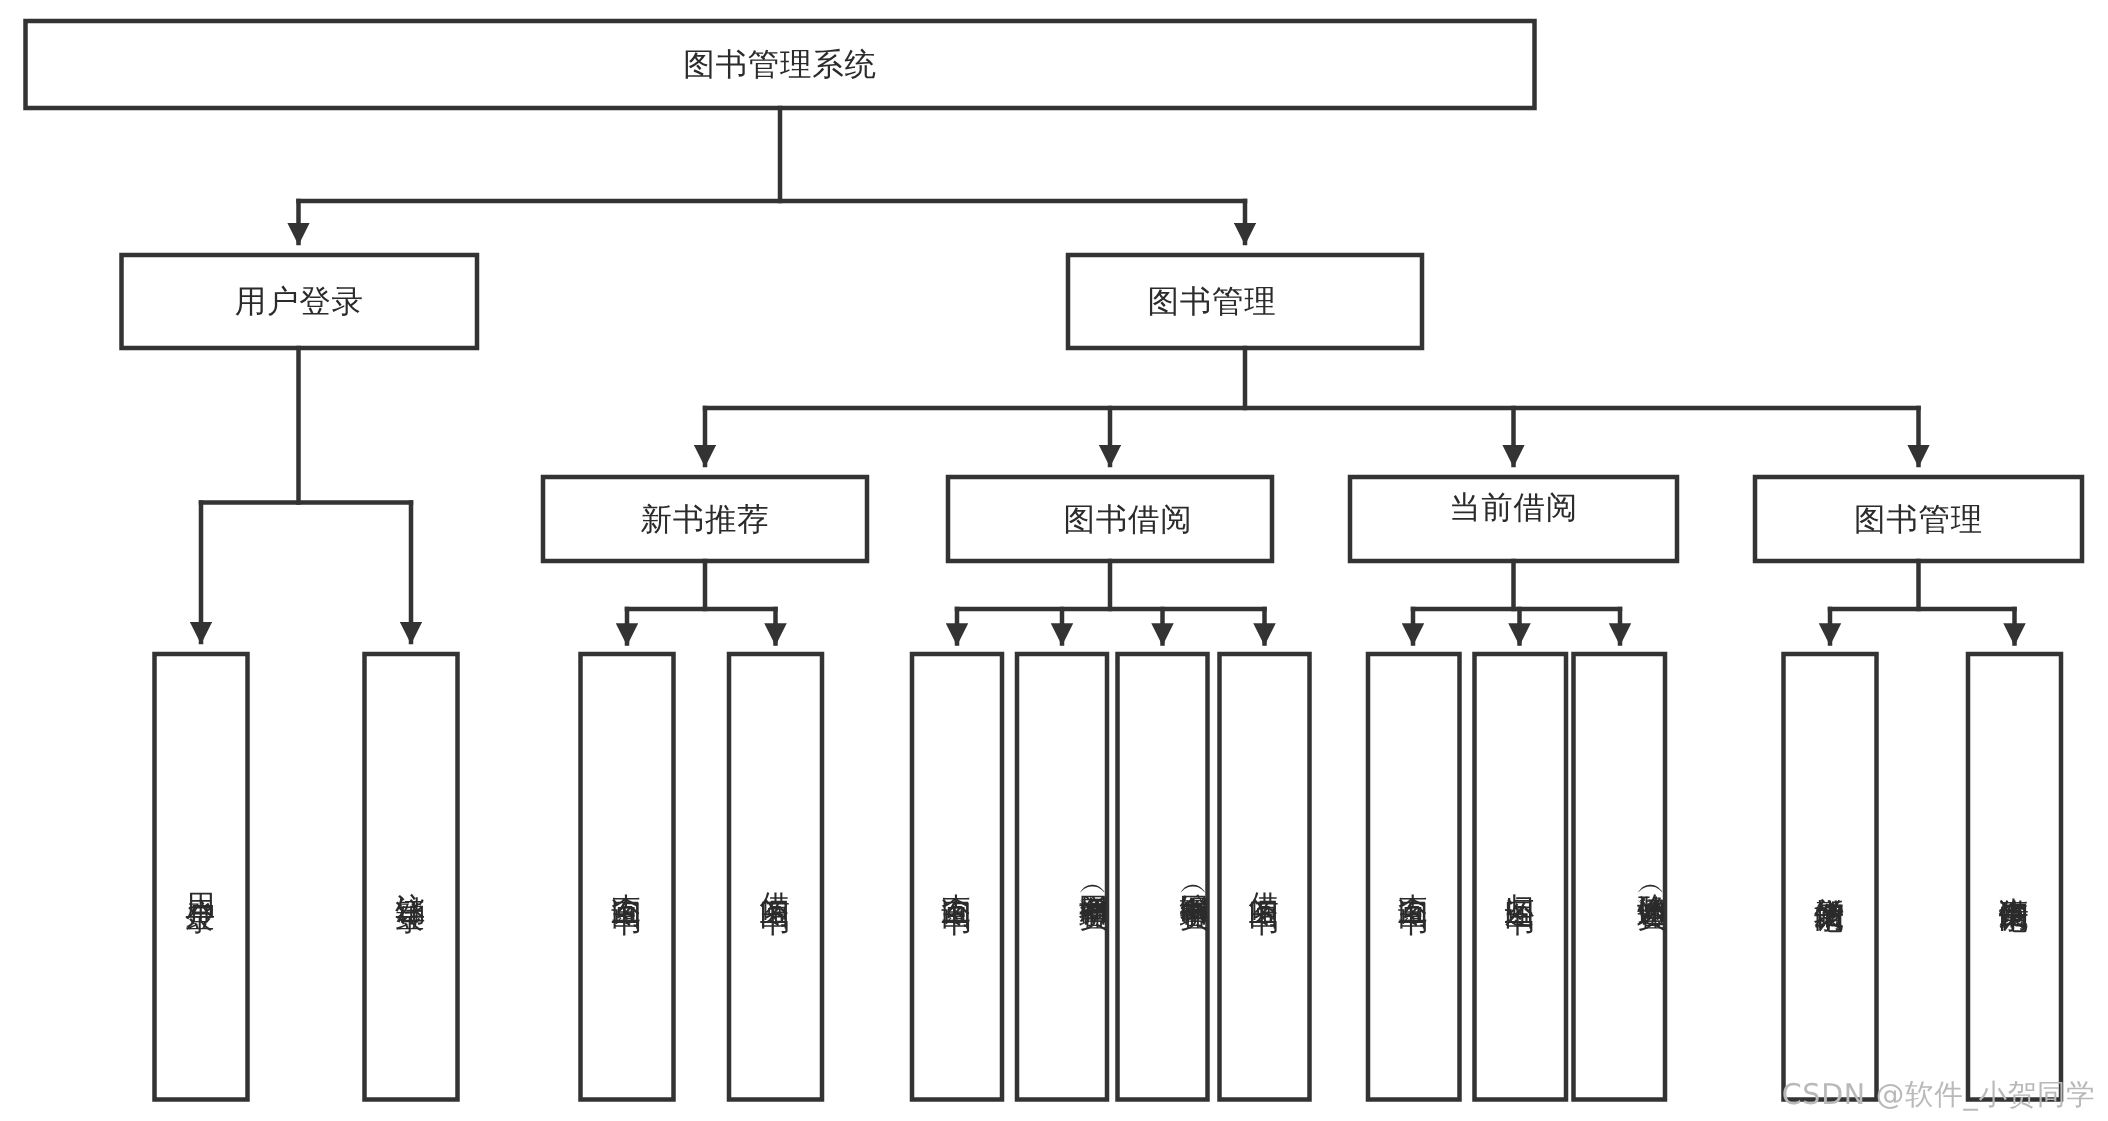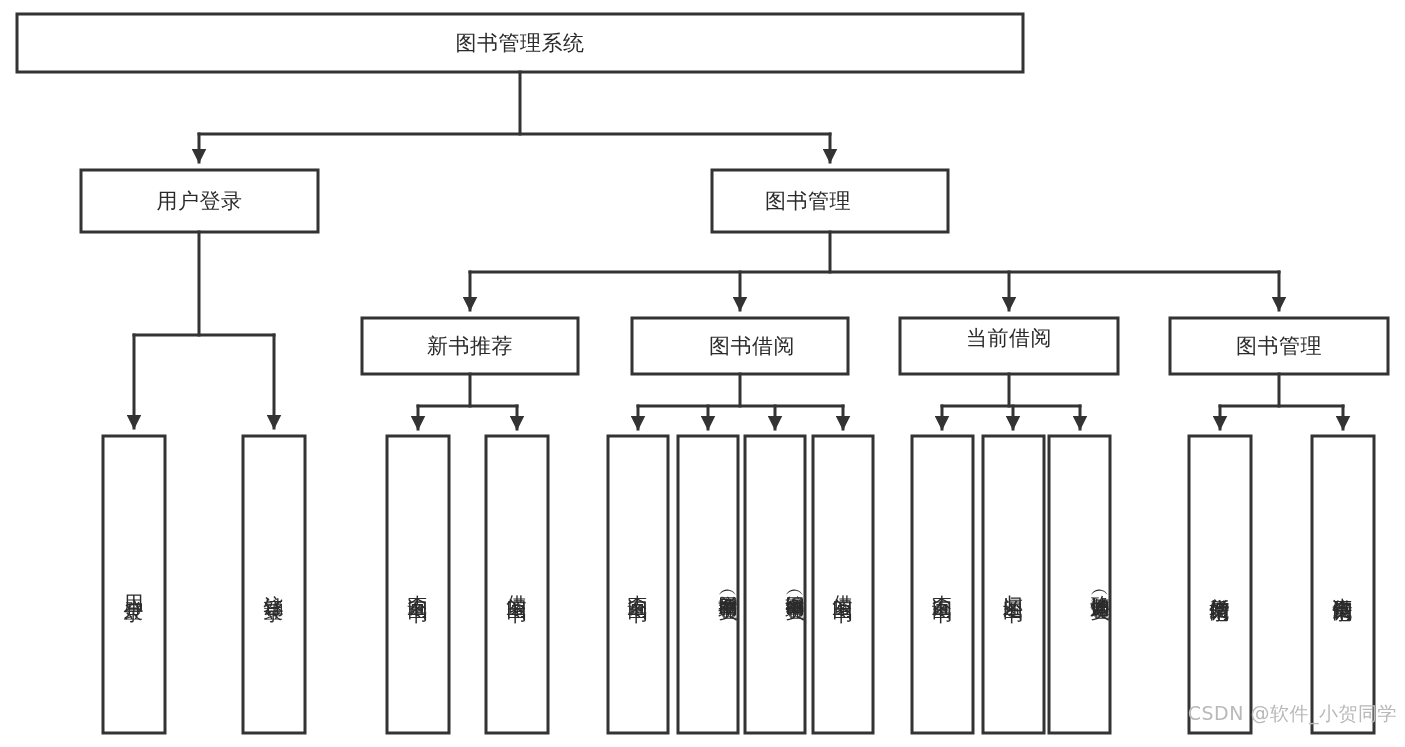--- a/index.html
+++ b/index.html
@@ -59,21 +59,21 @@
     writing-mode: vertical-rl;
     text-orientation: upright;
     letter-spacing: 3px;
     line-height: 1;
     text-align: center;
     pointer-events: none;
   }
   .watermark {
     position: absolute;
     right: 8px;
-    bottom: 20px;
+    bottom: 4px;
     font-size: 19px;
     color: #b9b9b9;
     letter-spacing: 0.5px;
     white-space: nowrap;
     pointer-events: none;
     margin-left: 48px;
   }
 </style>
 </head>
 <body>

